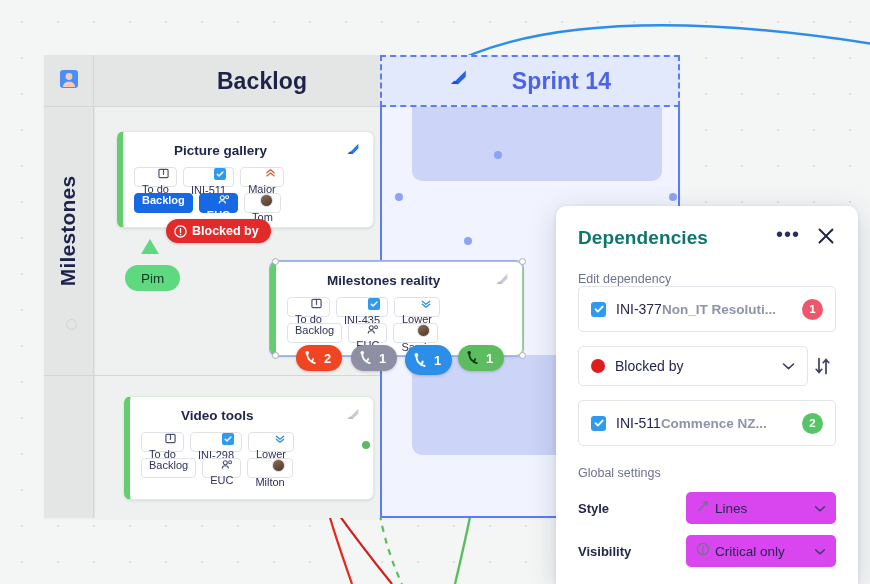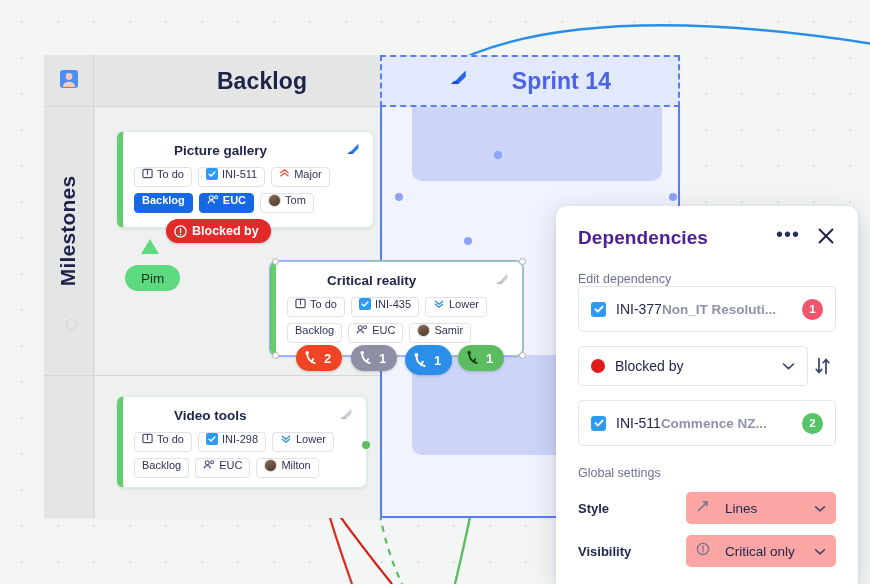--- a/index.html
+++ b/index.html
@@ -112,25 +112,25 @@
     box-shadow: 0 1px 3px rgba(20,30,60,.10);
     padding: 11px 13px 12px 11px;
   }
   .card-title {
     font-size: 13.5px; font-weight: bold; color: #21264d;
     margin-bottom: 9px;
     margin-left: 40px;
   }
   .chip-row { display: flex; gap: 6px; margin-bottom: 6px; flex-wrap: nowrap; }
   .chip {
-    display: flex; align-items: flex-start; gap: 4px;
+    display: flex; align-items: flex-end; gap: 4px;
     height: 20px; padding: 0 7px;
     border: 1px solid #dfe2e8; border-radius: 4px;
     background: #fff;
-    font-size: 11px; color: #2e3358; white-space: nowrap;
+    font-size: 11px; color: #2e3358; white-space: nowrap; flex-direction: column;
   }
   .chip.blue { background: #1668e3; border-color: #1668e3; color: #fff; font-weight: bold; }
   .chip .av {
     width: 13px; height: 13px; border-radius: 50%;
     background: linear-gradient(150deg,#8d6a50,#4b3a2c);
     border: 1px solid #cfd3da; flex: none;
   }
   .jira-mark { position: absolute; right: 10px; top: 10px; }
 
   .card-handle {
@@ -177,21 +177,21 @@
     width: 302px; height: 378px;
     background: #fff;
     border-radius: 10px 10px 0 0;
     box-shadow: 0 6px 28px rgba(25,35,70,.17), 0 1px 4px rgba(25,35,70,.10);
     padding: 20px 22px;
   }
   .panel-head {
     display: flex; align-items: center; margin-bottom: 22px;
   }
   .panel-title {
-    font-size: 19px; font-weight: bold; color: #4c1d95; flex: 1;
+    font-size: 19px; font-weight: bold; color: #0f766e; flex: 1;
     letter-spacing: .1px;
   }
   .panel-dots {
     font-size: 20px; color: #2a2f55; letter-spacing: 1px;
     margin-right: 16px; line-height: 10px; padding-bottom: 8px;
   }
   .section-label {
     font-size: 12.5px; color: #6c7390; margin-bottom: 0;
   }
   .issue-row {
@@ -222,22 +222,22 @@
     display: flex; align-items: center; padding: 0 12px;
   }
   .dot-red { width: 14px; height: 14px; border-radius: 50%; background: #e01b1b; margin-right: 10px; flex: none; }
   .select-val { font-size: 14px; color: #22274e; flex: 1; }
   .swap-btn { width: 28px; display: flex; justify-content: center; }
 
   .global-label { font-size: 12.5px; color: #6c7390; margin: 20px 0 12px; }
   .setting-row { display: flex; align-items: center; margin-bottom: 11px; }
   .setting-name { width: 108px; font-size: 13px; color: #22274e; font-weight: bold; }
   .setting-ctl {
-    flex: 1; height: 32px; background: #fca5a5; border-radius: 5px;
-    display: flex; align-items: center; padding: 0 10px; gap: 15px;
+    flex: 1; height: 32px; background: #d946ef; border-radius: 5px;
+    display: flex; align-items: center; padding: 0 10px; gap: 5px;
   }
   .setting-val { flex: 1; font-size: 13.5px; color: #22274e; }
 
   svg { overflow: visible; }
   .lines { position: absolute; left: 0; top: 0; width: 870px; height: 584px; pointer-events: none; }
 </style>
 </head>
 <body>
 
 <svg class="lines">
@@ -355,21 +355,21 @@
     </svg>
   <span>Blocked by</span>
 </div>
 
 <div class="milestone-arrow" style="left:141px; top:239px;"></div>
 <div class="milestone-pill" style="left:125px; top:265px;">
   <span>Pim</span>
 </div>
 
 <div class="card" style="left:270px; top:261px; width:253px; height:95px; border:1px solid #9ccfa0; border-left:6px solid #63cd6f; outline:1px solid #9bb0e8;">
-  <div class="card-title">Critical reality</div>
+  <div class="card-title">Milestones reality</div>
   <div class="chip-row">
     <span class="chip">
       <svg width="11" height="11" viewBox="0 0 12 12">
           <rect x="1" y="1.5" width="10" height="9" rx="1.2" fill="none" stroke="#4c5170" stroke-width="1.3"></rect>
           <line x1="6" y1="1.5" x2="6" y2="7.5" stroke="#4c5170" stroke-width="1.3"></line>
         </svg>
       <span>To do</span>
     </span>
     <span class="chip">
       <span class="cbx" style="width:12px;height:12px;border-radius:2px;margin:0;">
@@ -442,21 +442,21 @@
 </div>
 <div class="dep-pill" style="left:458px; top:345px; background:#5bbd5f;">
   <svg width="15" height="14" viewBox="0 0 16 15">
       <path d="M3.4 2.2c0 4 1 7.4 5 9.2" stroke="#0d3b12" stroke-width="1.9" fill="none" stroke-linecap="round"></path>
       <path d="M9.8 8.5l-1.6 3.3 3.4 1.1" stroke="#0d3b12" stroke-width="1.9" fill="none" stroke-linecap="round" stroke-linejoin="round"></path>
       <circle cx="3.4" cy="2" r="1.9" fill="#0d3b12"></circle>
     </svg>
   <span>1</span>
 </div>
 
-<div class="card" style="left:117px; top:396px; width:250px; height:92px;">
+<div class="card" style="left:124px; top:396px; width:250px; height:104px;">
   <div class="card-title">Video tools</div>
   <div class="chip-row">
     <span class="chip">
       <svg width="11" height="11" viewBox="0 0 12 12">
           <rect x="1" y="1.5" width="10" height="9" rx="1.2" fill="none" stroke="#4c5170" stroke-width="1.3"></rect>
           <line x1="6" y1="1.5" x2="6" y2="7.5" stroke="#4c5170" stroke-width="1.3"></line>
         </svg>
       <span>To do</span>
     </span>
     <span class="chip">

